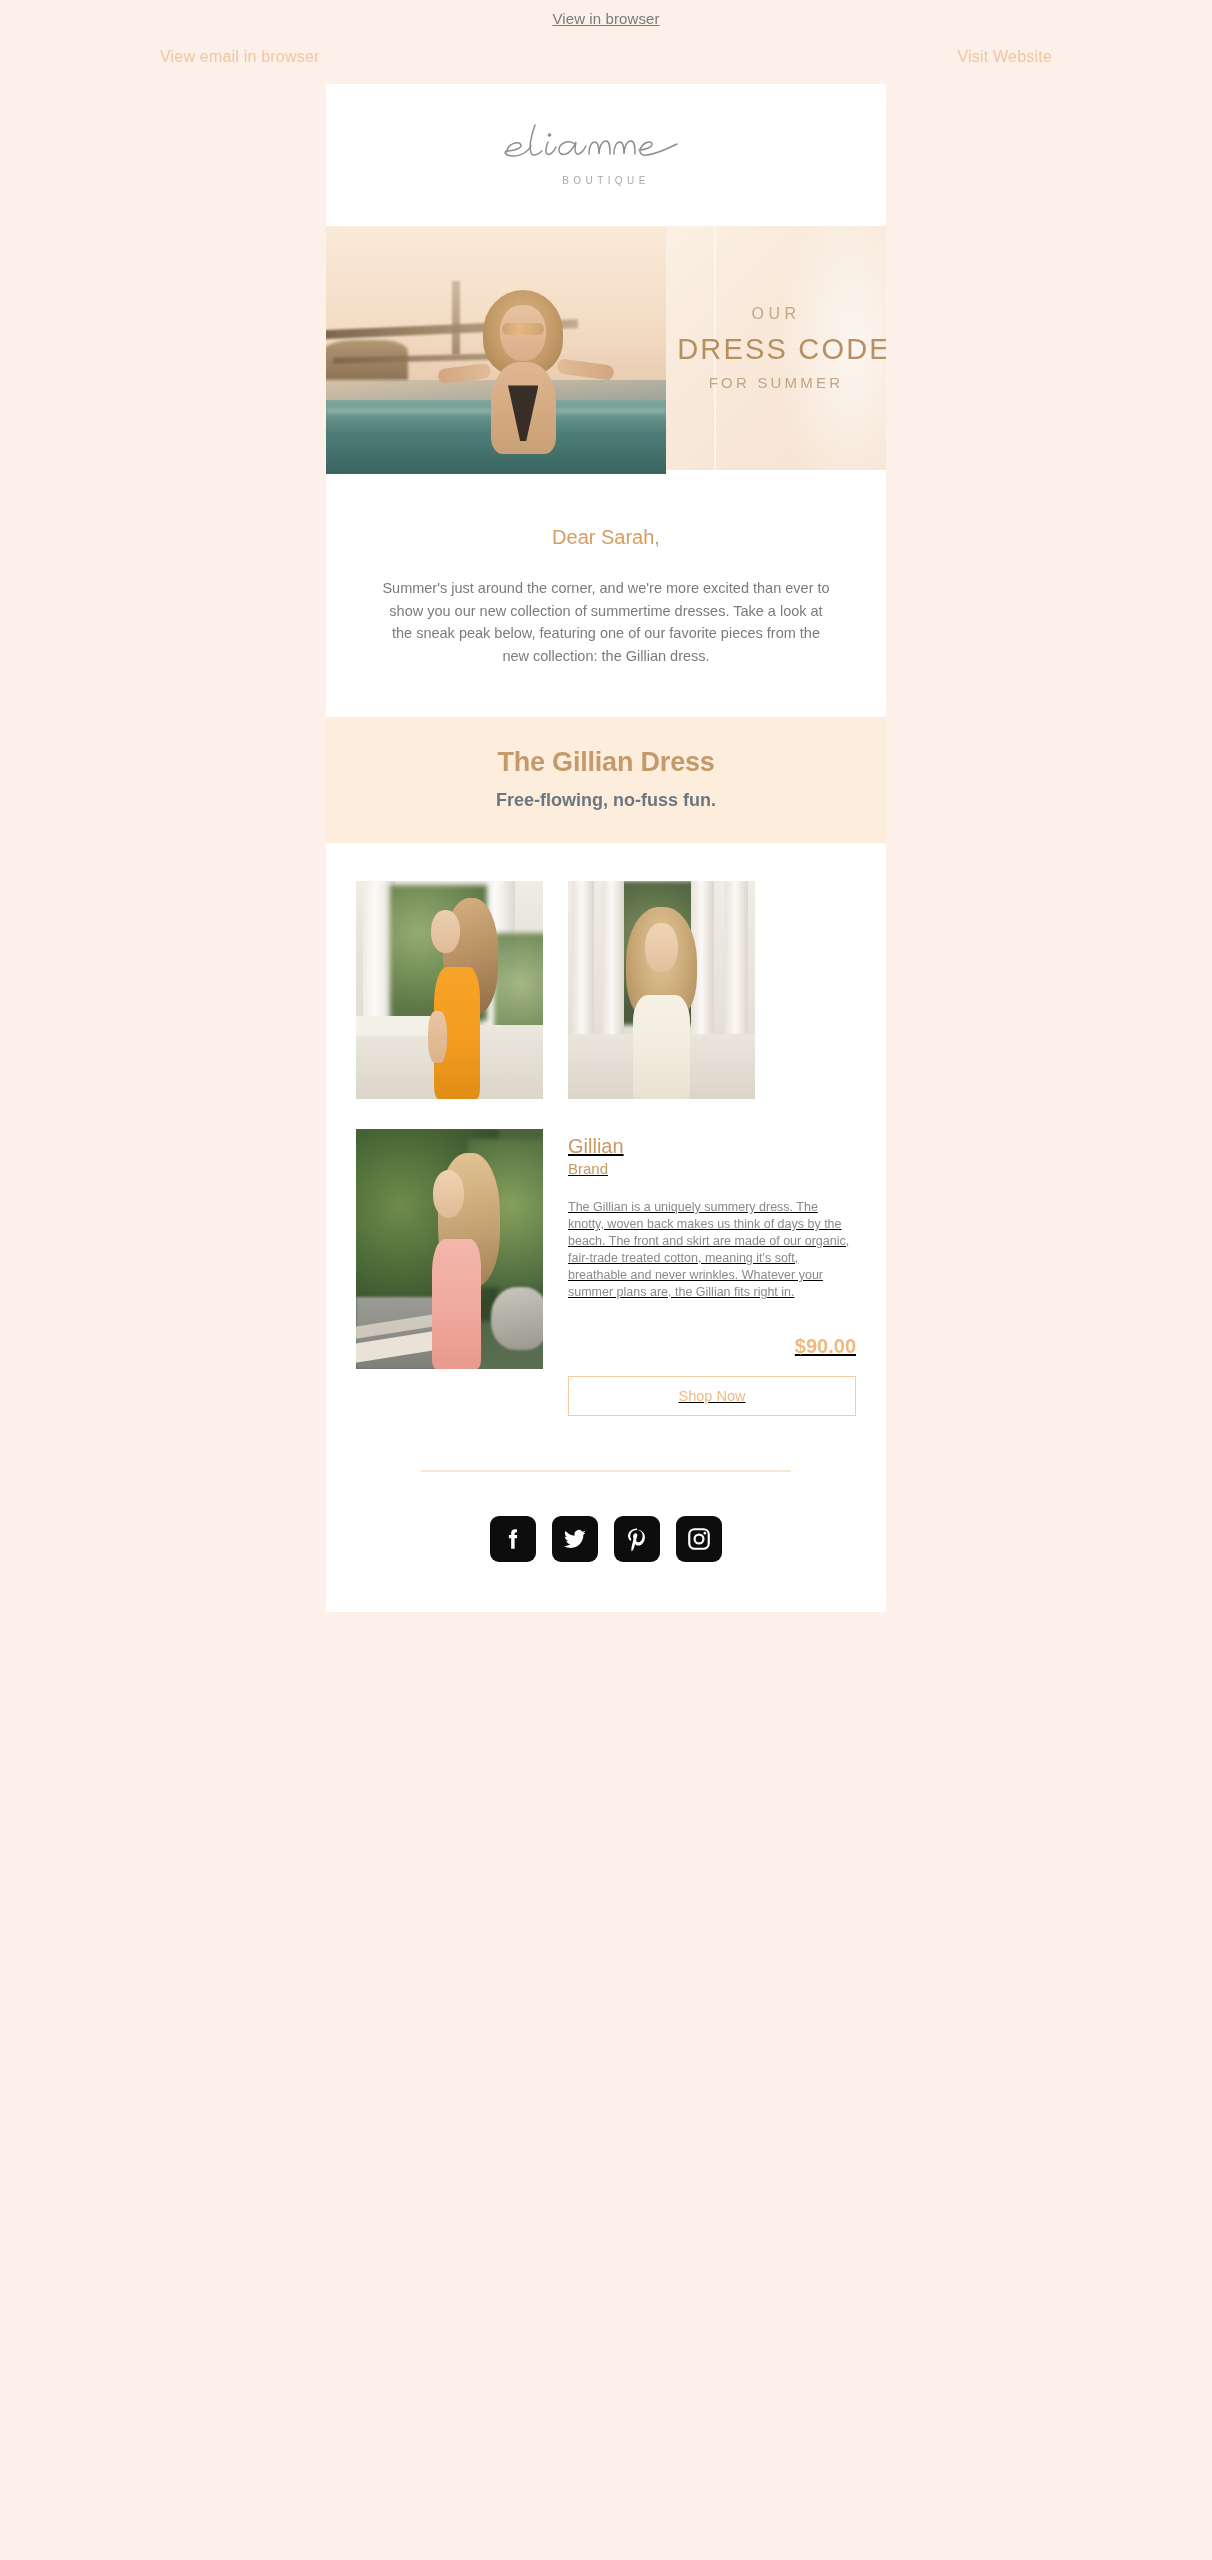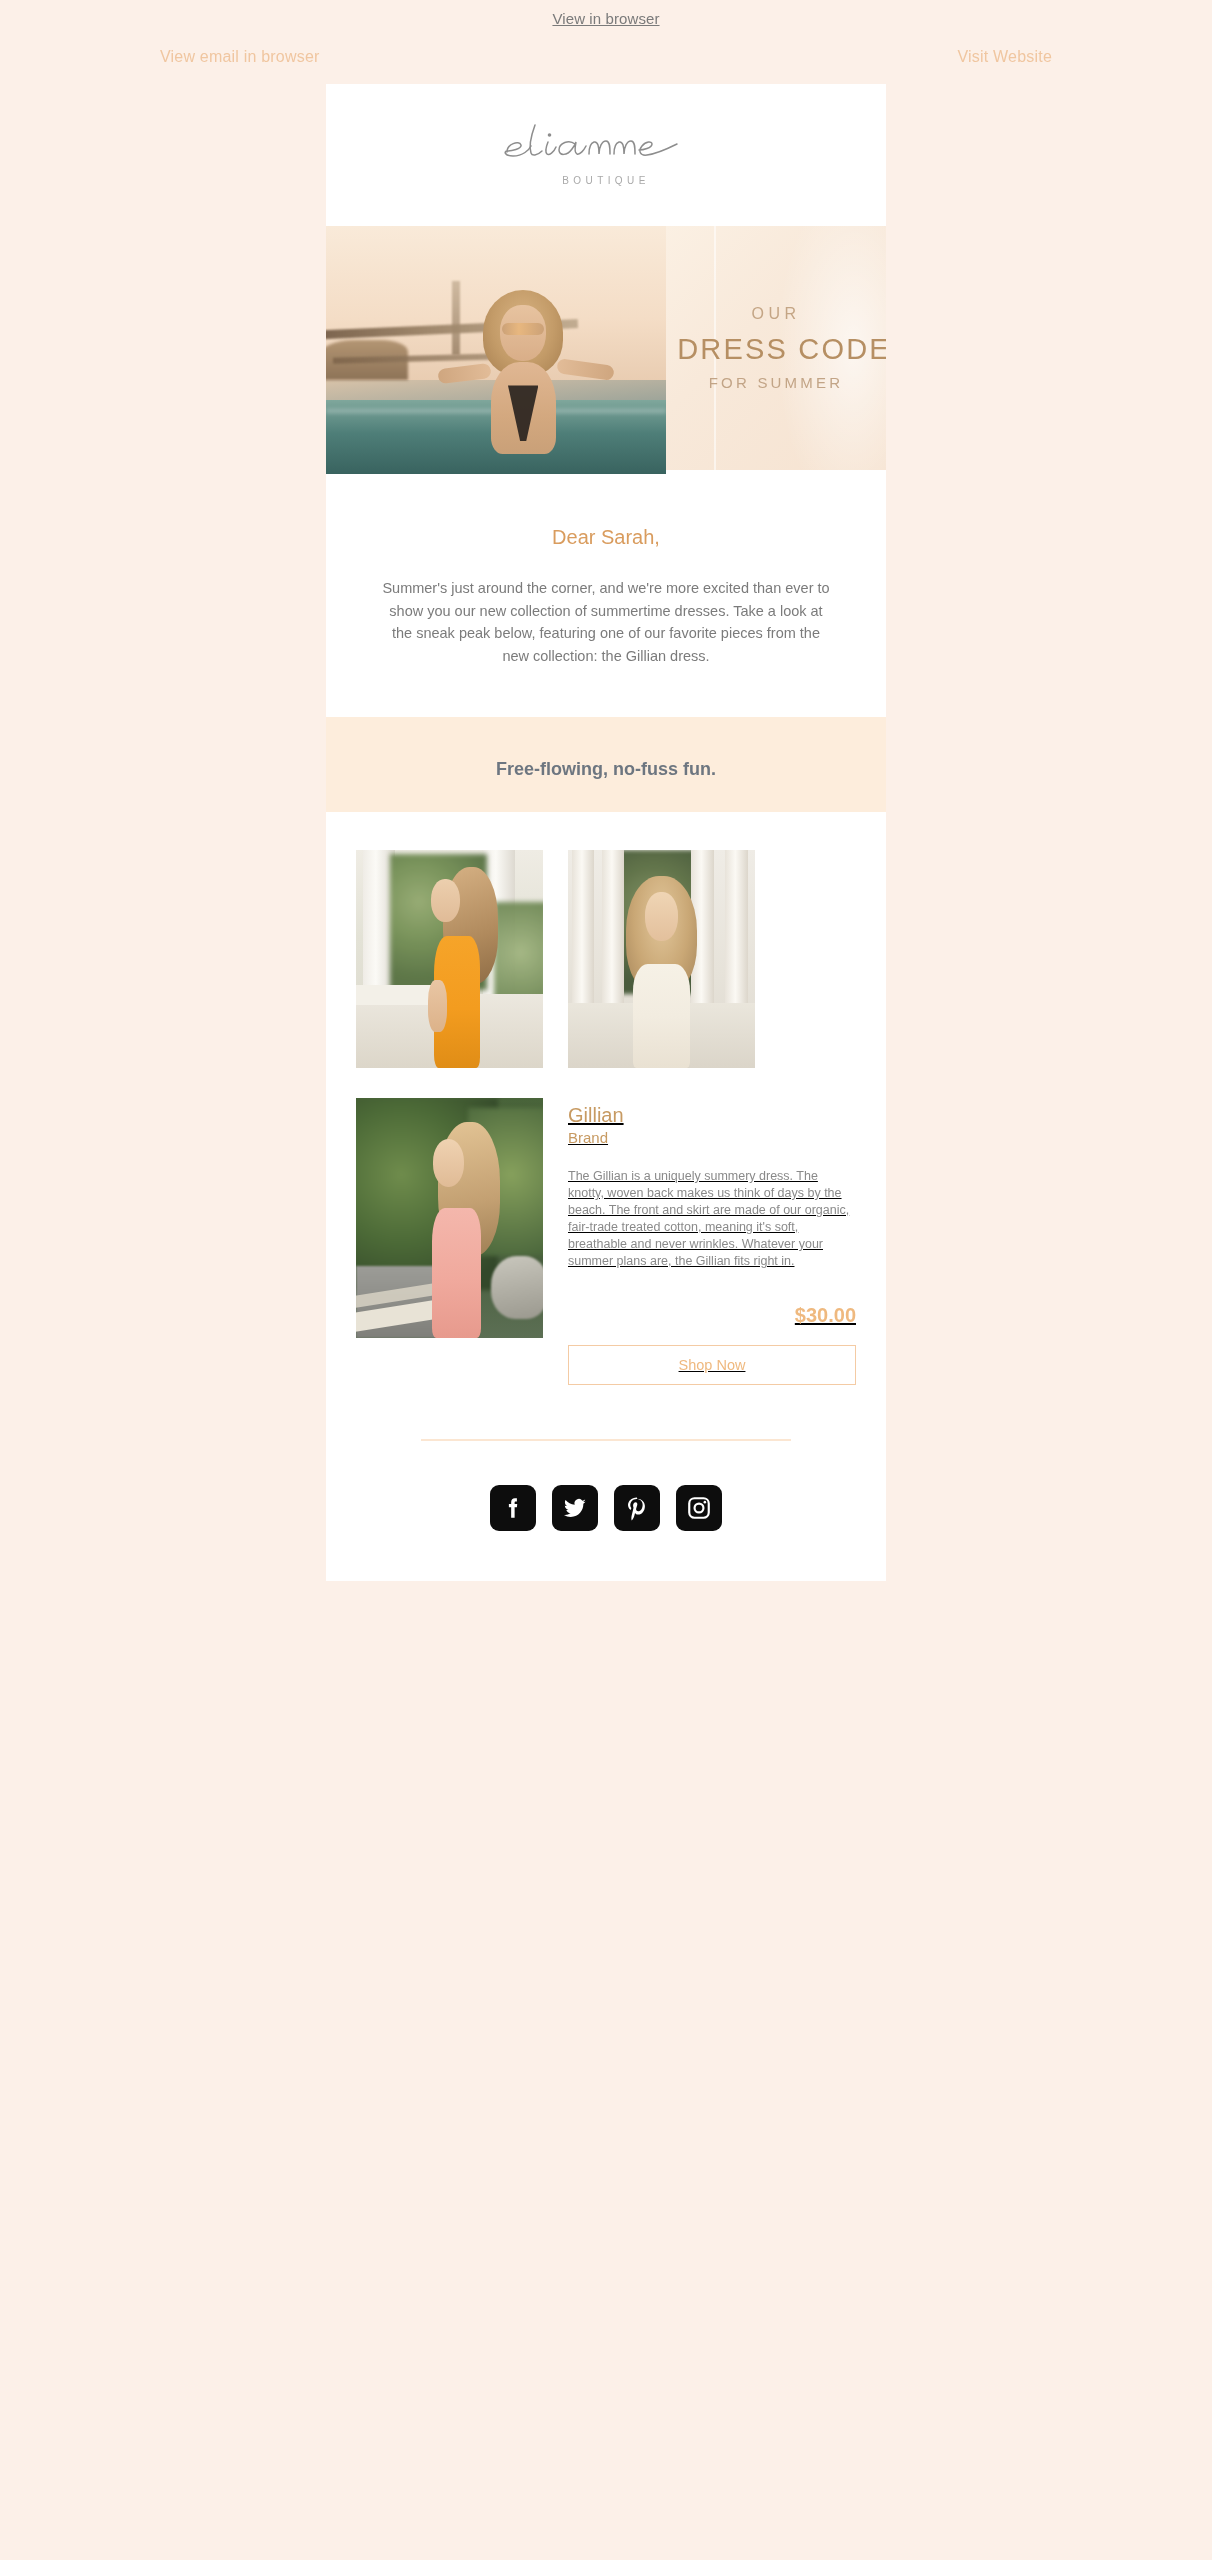--- a/index.html
+++ b/index.html
@@ -514,20 +514,21 @@
       <div class="ht-sub">FOR SUMMER</div>
     </div>
   </div>
 
   <div class="intro">
     <div class="greeting">Dear Sarah,</div>
     <div class="intro-body">Summer's just around the corner, and we're more excited than ever to show you our new collection of summertime dresses. Take a look at the sneak peak below, featuring one of our favorite pieces from the new collection: the Gillian dress.</div>
   </div>
 
   <div class="band">
+    <div class="band-title">The Gillian Dress</div>
     <div class="band-sub">Free-flowing, no-fuss fun.</div>
   </div>
 
   <div class="products">
 
     <div class="prow">
       <div class="thumb ph-orange">
         <div class="col c1"></div>
           <div class="col c2"></div>
         <div class="foliage"></div>
@@ -568,21 +569,21 @@
           <div class="hair"></div>
             <div class="face"></div>
             <div class="dress"></div>
         </div>
       </div>
 
       <div class="pinfo">
         <div class="p-name">Gillian</div>
         <div class="p-brand">Brand</div>
         <div class="p-desc">The Gillian is a uniquely summery dress. The knotty, woven back makes us think of days by the beach. The front and skirt are made of our organic, fair-trade treated cotton, meaning it's soft, breathable and never wrinkles. Whatever your summer plans are, the Gillian fits right in.</div>
-        <div class="p-price">$30.00</div>
+        <div class="p-price">$90.00</div>
         <button class="p-btn">Shop Now</button>
       </div>
     </div>
   </div>
 
   <div class="footer">
     <div class="divider"></div>
     <div class="socials">
 
       <a class="sicon" href="#">

